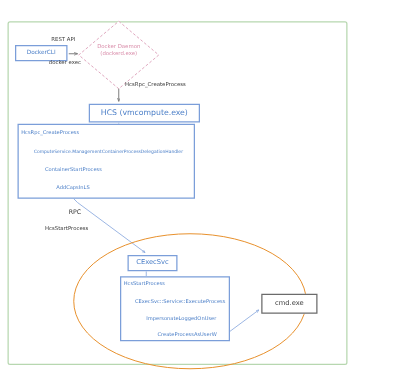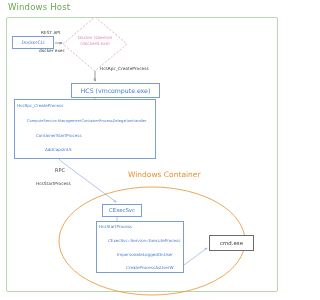--- a/index.html
+++ b/index.html
@@ -138,21 +138,20 @@
     width: 284px;
     height: 300px;
     overflow: visible;
   }
 </style>
 </head>
 <body>
 
 <div id="canvas">
 
-  <div id="host-title" class="host-title">Windows Host</div>
 
   <div class="host-frame"></div>
 
   <svg class="overlay">
     <defs>
       <marker id="arrow-gray" markerWidth="5" markerHeight="5" refX="4.2" refY="1.8" orient="auto" markerUnits="strokeWidth">
         <path d="M0,0 L4.4,1.8 L0,3.6" fill="none" stroke="#6b6b6b" stroke-width="0.7"></path>
       </marker>
       <marker id="arrow-blue" markerWidth="5" markerHeight="5" refX="4.2" refY="1.8" orient="auto" markerUnits="strokeWidth">
         <path d="M0,0 L4.4,1.8 L0,3.6" fill="none" stroke="#7b9ed9" stroke-width="0.7"></path>
@@ -206,21 +205,20 @@
   <div class="edge-label" style="left:55px; top:168px; font-size:5px;">RPC</div>
   <div class="edge-label" style="left:36px; top:182px;">HcsStartProcess</div>
 
   <div id="stack-box-host"></div>
 
   <div class="stack-line" style="left:17px; top:104px;">HcsRpc_CreateProcess</div>
   <div class="stack-line" style="left:27px; top:120px; font-size:3.6px;">ComputeService.ManagementContainerProcessDelegationHandler</div>
   <div class="stack-line" style="left:36px; top:134px;">ContainerStartProcess</div>
   <div class="stack-line" style="left:45px; top:148px;">AddCapsInLS</div>
 
-  <div id="container-title">Windows Container</div>
 
   <div id="stack-box-container"></div>
 
   <div class="stack-line" style="left:99px; top:225px;">HcsStartProcess</div>
   <div class="stack-line" style="left:108px; top:239px;">CExecSvc::Service::ExecuteProcess</div>
   <div class="stack-line" style="left:117px; top:253px;">ImpersonateLoggedOnUser</div>
   <div class="stack-line" style="left:126px; top:266px;">CreateProcessAsUserW</div>
 
 </div>
 

